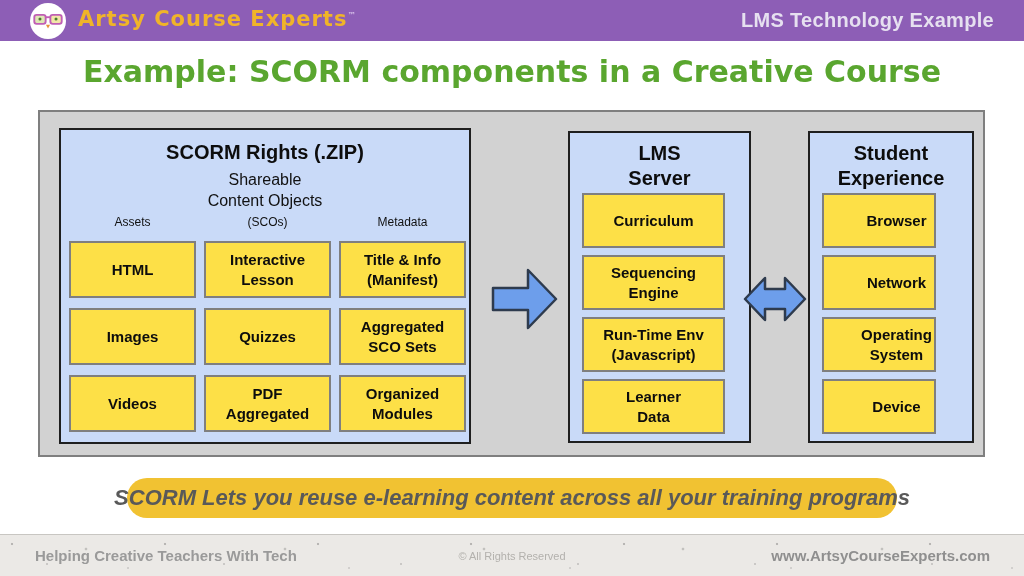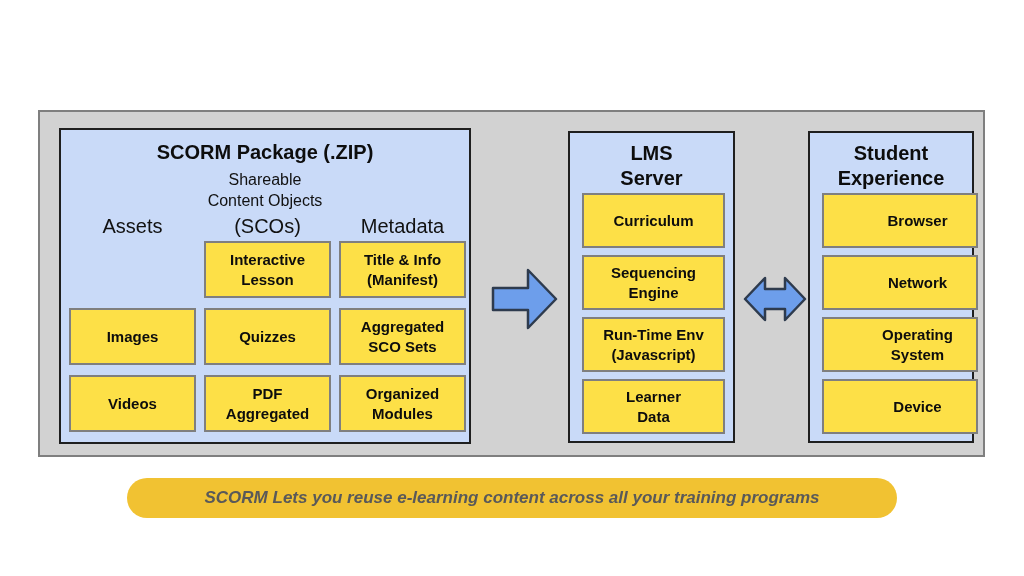--- a/index.html
+++ b/index.html
@@ -33,66 +33,66 @@
   }
 
   
   .panel {
     position:absolute; left:38px; top:110px; width:947px; height:347px;
     background:#d2d2d2; border:2px solid #7f7f7f;
   }
 
   .bluebox { position:absolute; background:#c9daf8; border:2px solid #1f1f1f; }
   .scorm-box   { left:19px;  top:16px; width:412px; height:316px; }
-  .lms-box     { left:528px; top:19px; width:167px; height:312px; }
+  .lms-box     { left:528px; top:19px; width:183px; height:312px; }
   .student-box { left:768px; top:19px; width:166px; height:312px; }
 
   .box-title {
     position:absolute; left:0; top:8px; width:100%; text-align:center;
     font-weight:bold; font-size:20px; color:#0d0d0d; line-height:1.25; white-space:pre-line;
   }
   .scorm-sub {
     position:absolute; left:0; width:100%; text-align:center;
     font-size:16px; color:#111; line-height:1.3; white-space:pre-line;
   }
   .col-header {
-    position:absolute; text-align:center; font-size:20px; color:#111; width:127px;
+    position:absolute; text-align:center; font-size:12px; color:#111; width:127px;
   }
   .cell {
     position:absolute; background:#fde047; border:2px solid #7f7f7f;
     display:flex; align-items:center; justify-content:center; text-align:center;
     font-weight:bold; font-size:15px; color:#0d0d0d; line-height:1.3; white-space:pre-line;
   }
   
   .sc-col0 { left:8px;   width:127px; }
   .sc-col1 { left:143px; width:127px; }
   .sc-col2 { left:278px; width:127px; }
   .sc-row0 { top:111px; height:57px; }
   .sc-row1 { top:178px; height:57px; }
   .sc-row2 { top:245px; height:57px; }
 
   
   .stack-cell { left:12px; width:143px; height:55px; }
-  .student-box .stack-cell { width:156px;padding-left:35px; }
+  .student-box .stack-cell { width:114px;padding-left:35px; }
   .st-row0 { top:60px; }
   .st-row1 { top:122px; }
   .st-row2 { top:184px;text-align:center; }
   .st-row3 { top:246px; }
 
   .arrow { position:absolute; }
   .arrow1 { left:450px; top:152px; }  
   .arrow2 { left:703px; top:154px; }
 
   
   .banner {
     position:absolute; left:127px; top:478px; width:770px; height:40px;
     background:#f1c232; border-radius:20px;
     display:flex; align-items:center; justify-content:center;
   }
-  .banner-text { font-size:17px; font-weight:bold; font-style:italic; color:#595959; white-space:nowrap; }
+  .banner-text { font-size:22px; font-weight:bold; font-style:italic; color:#595959; white-space:nowrap; }
 
   
   .footer {
     position:absolute; left:0; bottom:0; width:1024px; height:42px;
     background:#ebe9e6; border-top:1px solid #c8c6c2;
     background-image:
       radial-gradient(circle at 12px 9px,  rgba(50,50,50,.28) 1px, transparent 1.6px),
       radial-gradient(circle at 47px 29px, rgba(50,50,50,.18) 1px, transparent 1.5px),
       radial-gradient(circle at 86px 14px, rgba(50,50,50,.22) 1.1px, transparent 1.7px),
       radial-gradient(circle at 128px 33px, rgba(50,50,50,.14) 1px, transparent 1.5px),
@@ -108,32 +108,49 @@
   }
   .footer-right {
     position:absolute; right:34px; top:12px; font-size:15px; font-weight:bold; color:#8f8f8f;
   }
 </style>
 </head>
 <body>
 
 <div class="slide">
 
-
+  <div class="header">
+    <div class="logo-circle">
+      <svg width="34" height="34" viewBox="0 0 36 36">
+        <circle cx="18" cy="18" r="17" fill="#ffffff"></circle>
+        <rect x="3.5" y="11.5" width="12" height="9.5" rx="2.5" fill="#dfe8b5" stroke="#c05fb5" stroke-width="2"></rect>
+        <rect x="20.5" y="11.5" width="12" height="9.5" rx="2.5" fill="#f3e6a9" stroke="#c05fb5" stroke-width="2"></rect>
+        <line x1="15.5" y1="14" x2="20.5" y2="14" stroke="#c05fb5" stroke-width="2"></line>
+        <circle cx="9.5" cy="16" r="1.6" fill="#4a7a2e"></circle>
+        <circle cx="26.5" cy="16" r="1.6" fill="#4a7a2e"></circle>
+        <polygon points="15.8,22 20.2,22 18,26" fill="#e8923a"></polygon>
+      </svg>
+    </div>
+    <div class="brand"><span>Artsy Course Experts</span><sup>™</sup></div>
+    <div class="header-title">LMS Technology Example</div>
+  </div>
+
+  <div class="page-title">Example: SCORM components in a Creative Course</div>
 
   <div class="panel">
 
     <div class="bluebox scorm-box">
-      <div class="box-title" style="top:10px;">SCORM Package (.ZIP)</div>
+      <div class="box-title" style="top:10px;">SCORM Rights (.ZIP)</div>
       <div class="scorm-sub" style="top:40px;">Shareable
 Content Objects</div>
       <div class="col-header sc-col0" style="top:85px;">Assets</div>
       <div class="col-header sc-col1" style="top:85px;">(SCOs)</div>
       <div class="col-header sc-col2" style="top:85px;">Metadata</div>
 
+      <div class="cell sc-col0 sc-row0">HTML</div>
       <div class="cell sc-col0 sc-row1">Images</div>
       <div class="cell sc-col0 sc-row2">Videos</div>
 
       <div class="cell sc-col1 sc-row0">Interactive
 Lesson</div>
       <div class="cell sc-col1 sc-row1">Quizzes</div>
       <div class="cell sc-col1 sc-row2">PDF
 Aggregated</div>
 
       <div class="cell sc-col2 sc-row0">Title &amp; Info
@@ -172,14 +189,19 @@
       <div class="cell stack-cell st-row3">Device</div>
       <div class="cell stack-cell st-row2">Operating
 System</div>
     </div>
   </div>
 
   <div class="banner">
     <div class="banner-text">SCORM Lets you reuse e-learning content across all your training programs</div>
   </div>
 
+  <div class="footer">
+    <div class="footer-left">Helping Creative Teachers With Tech</div>
+    <div class="footer-center">© All Rights Reserved</div>
+    <div class="footer-right">www.ArtsyCourseExperts.com</div>
+  </div>
 
 </div>
 
 </body></html>

